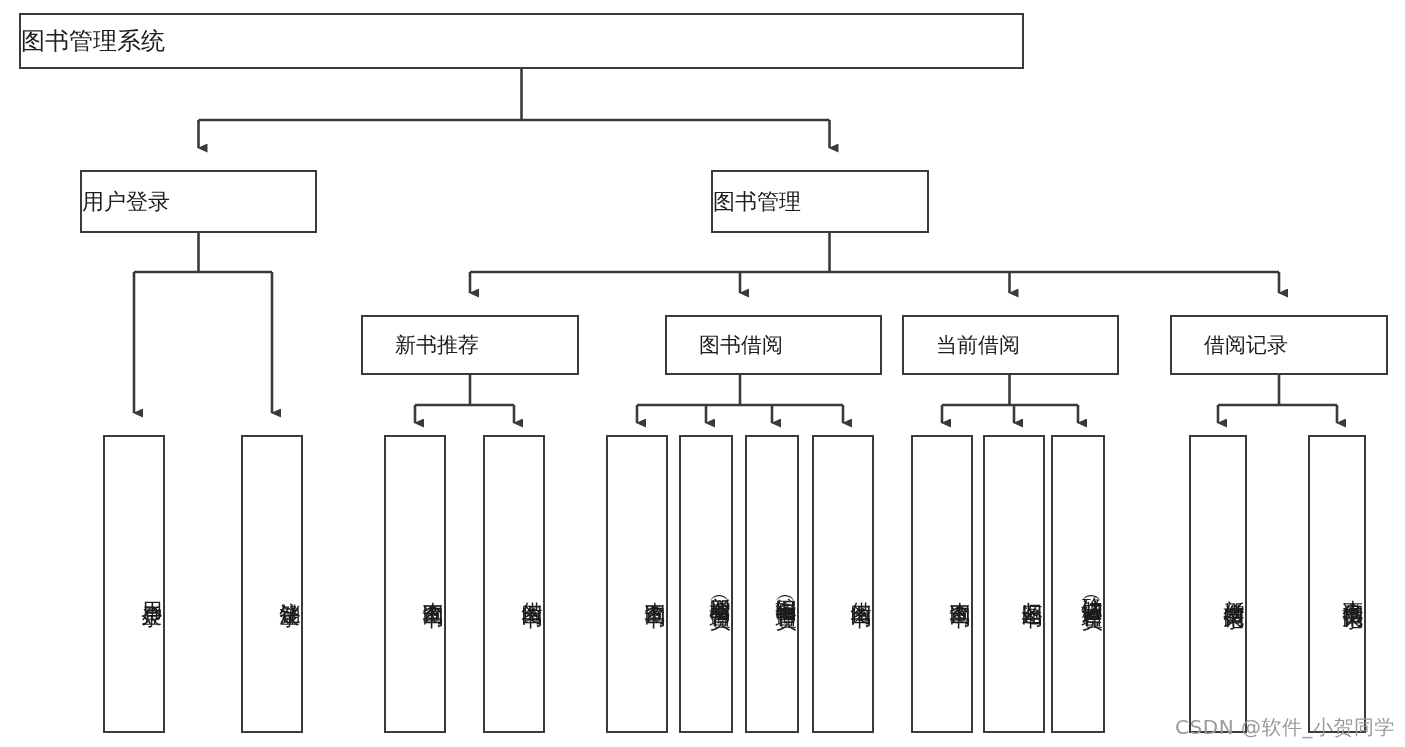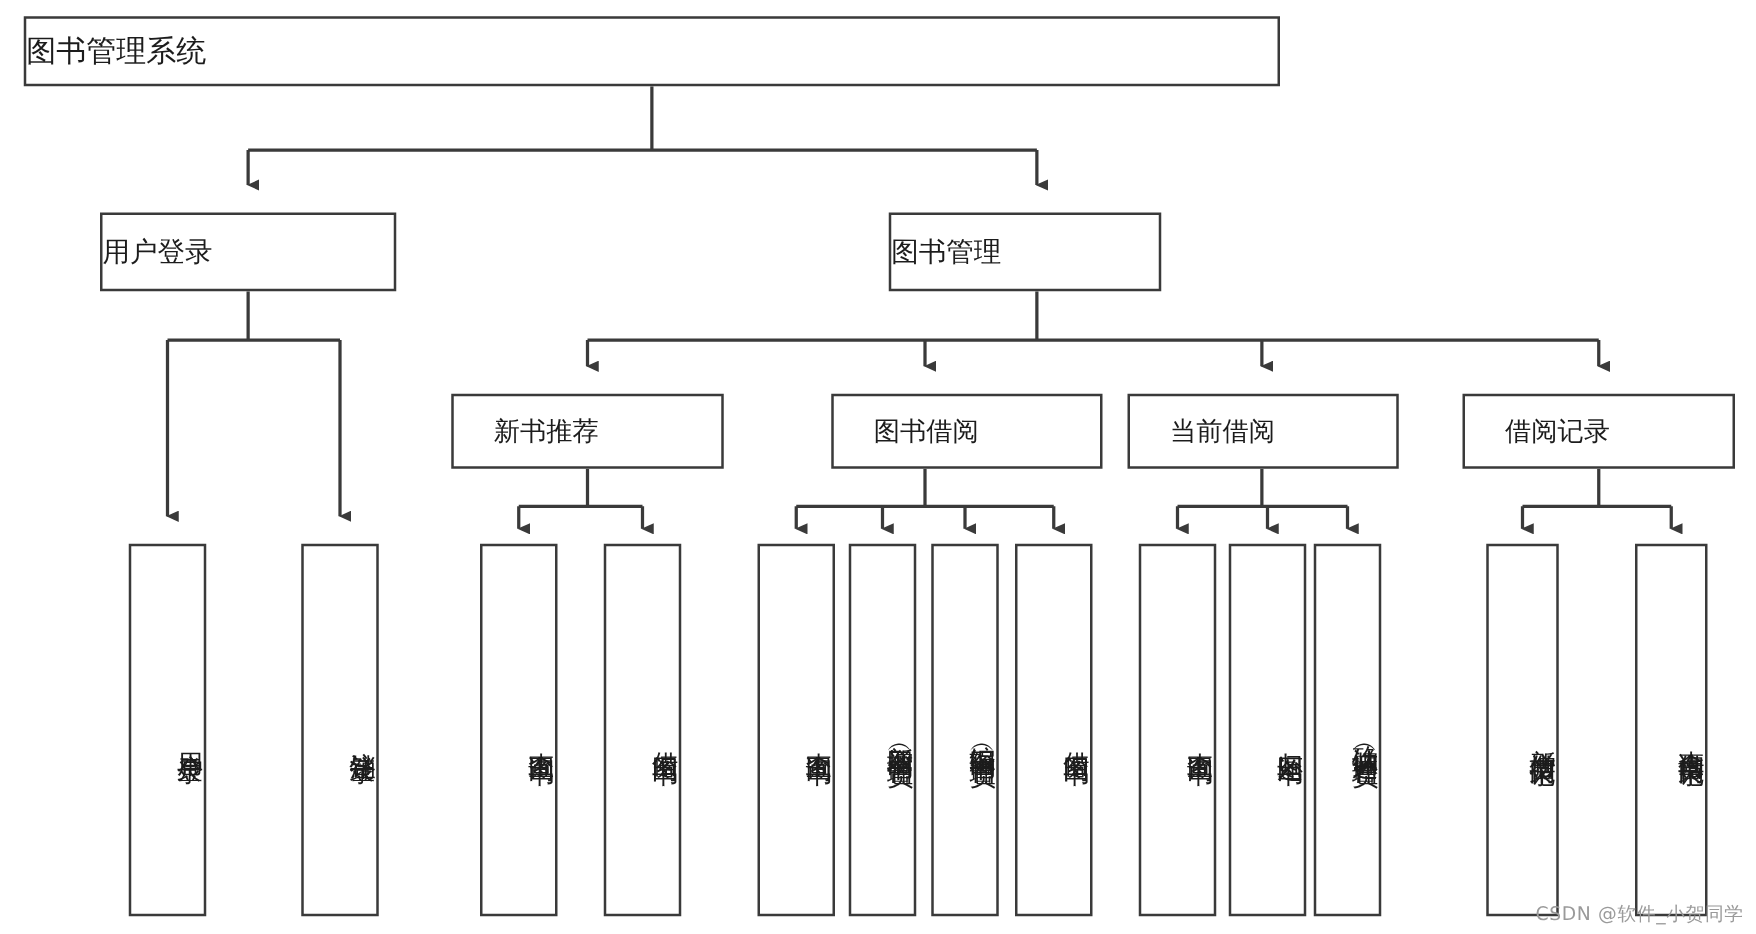--- a/index.html
+++ b/index.html
@@ -58,21 +58,21 @@
     top: 0;
     width: 1405px;
     height: 747px;
     z-index: 1;
     pointer-events: none;
   }
   .watermark {
     position: absolute;
     right: 10px;
     bottom: 6px;
-    font-size: 15px;
+    font-size: 20px;
     color: #9a9a9a;
     letter-spacing: 0.5px;
     z-index: 5;
     white-space: nowrap;
   }
 </style>
 </head>
 <body>
 
 <div id="canvas">

